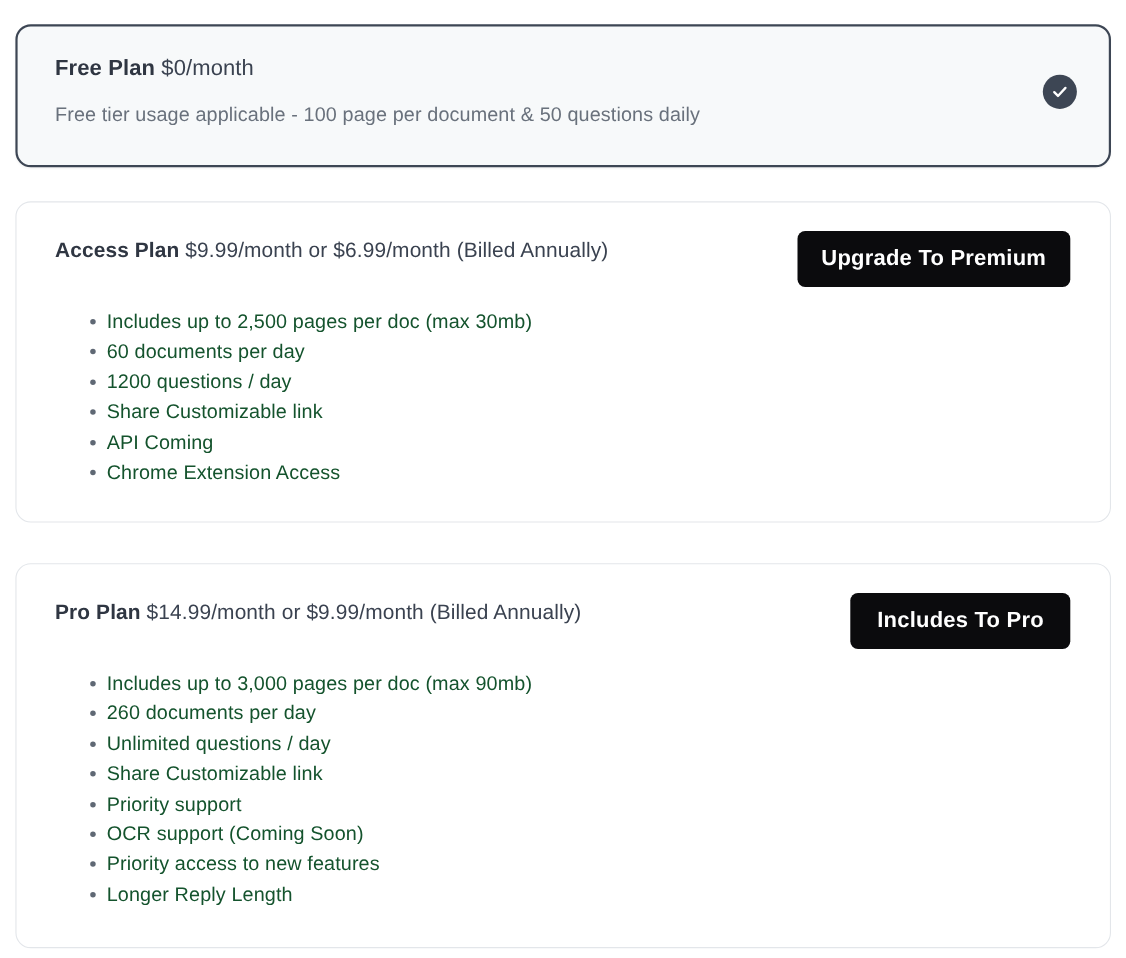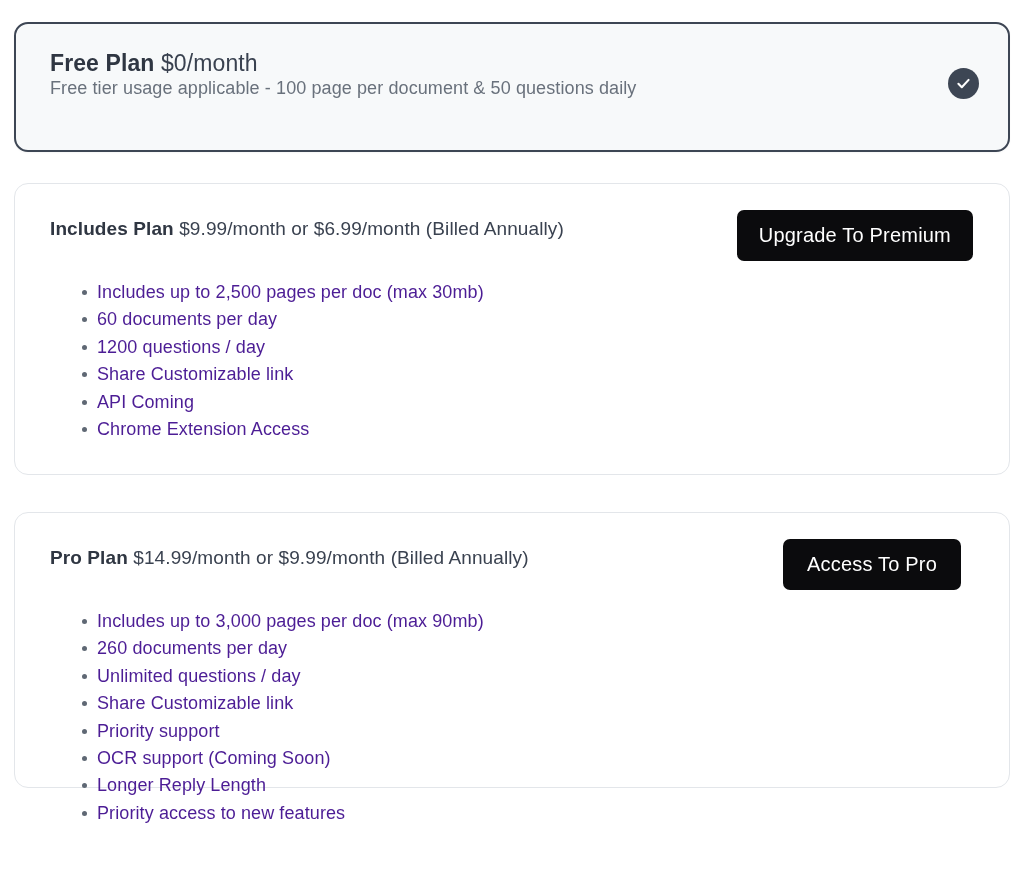--- a/index.html
+++ b/index.html
@@ -31,30 +31,31 @@
     box-shadow: 0 1px 2px rgba(0,0,0,0.04);
   }
 
   
   #free-card {
     height: 130px;
     margin-bottom: 31px;
     padding: 26px 28px 0 34px;
   }
   .free-title {
-    font-size: 23px;
+    font-size: 20px;
     color: #3a4250;
     letter-spacing: 0.1px;
     line-height: 1.2;
   }
   .free-title b {
     font-weight: bold;
     color: #2f3642;
   }
   .free-sub {
+    margin-top: 20px;
     font-size: 18px;
     color: #69717c;
     letter-spacing: 0.1px;
   }
   .check-badge {
     position: absolute;
     top: 44px;
     right: 29px;
     width: 31px;
     height: 31px;
@@ -66,22 +67,22 @@
   }
   .check-badge svg { display: block; }
 
   
   #premium-card {
     height: 292px;
     margin-bottom: 37px;
     padding: 26px 0 0 0;
   }
   #pro-card {
-    height: 276px;
-    padding: 26px 12px 0 0;
+    height: 350px;
+    padding: 26px 0 0 0;
   }
 
   .plan-head {
     display: flex;
     align-items: flex-start;
     justify-content: space-between;
     padding: 0 22px 0 35px;
   }
   .plan-title {
     font-size: 19px;
@@ -97,39 +98,40 @@
   .upgrade-btn {
     background: #0b0b0d;
     color: #ffffff;
     border: none;
     border-radius: 7px;
     font-family: "Liberation Sans", sans-serif;
     font-size: 20px;
     letter-spacing: 0.2px;
     cursor: pointer;
     white-space: nowrap;
+    font-weight: bold;
   }
   #premium-card .upgrade-btn {
     padding: 14px 22px;
     margin-right: 14px;
   }
   #pro-card .upgrade-btn {
     padding: 14px 24px;
     margin-right: 14px;
   }
 
   .feature-list {
     margin: 18px 0 0 0;
     padding: 0 0 0 82px;
     list-style: none;
   }
   .feature-list li {
     position: relative;
     font-size: 18px;
-    color: #4c1d95;
+    color: #14532d;
     letter-spacing: 0.1px;
     line-height: 27.4px;
     padding-left: 0;
   }
   .feature-list li::before {
     content: "";
     position: absolute;
     left: -15px;
     top: 11px;
     width: 5px;
@@ -152,48 +154,48 @@
     <div class="check-badge">
       <svg width="17" height="17" viewBox="0 0 17 17" aria-hidden="true">
         <path d="M3.4 8.8 L6.8 12.2 L13.6 4.9" fill="none" stroke="#ffffff" stroke-width="2.1" stroke-linecap="round" stroke-linejoin="round"></path>
       </svg>
     </div>
   </div>
 
   <div id="premium-card" class="plan-card">
     <div class="plan-head">
       <div class="plan-title">
-        <b>Includes Plan</b>
+        <b>Access Plan</b>
         <span>$9.99/month or $6.99/month (Billed Annually)</span>
       </div>
       <button class="upgrade-btn">Upgrade To Premium</button>
     </div>
     <ul class="feature-list">
       <li>Includes up to 2,500 pages per doc (max 30mb)</li>
       <li>60 documents per day</li>
       <li>1200 questions / day</li>
       <li>Share Customizable link</li>
       <li>API Coming</li>
       <li>Chrome Extension Access</li>
     </ul>
   </div>
 
   <div id="pro-card" class="plan-card">
     <div class="plan-head">
       <div class="plan-title">
         <b>Pro Plan</b>
         <span>$14.99/month or $9.99/month (Billed Annually)</span>
       </div>
-      <button class="upgrade-btn">Access To Pro</button>
+      <button class="upgrade-btn">Includes To Pro</button>
     </div>
     <ul class="feature-list">
       <li>Includes up to 3,000 pages per doc (max 90mb)</li>
       <li>260 documents per day</li>
       <li>Unlimited questions / day</li>
       <li>Share Customizable link</li>
       <li>Priority support</li>
       <li>OCR support (Coming Soon)</li>
+      <li>Priority access to new features</li>
       <li>Longer Reply Length</li>
-      <li>Priority access to new features</li>
     </ul>
   </div>
 
 </div>
 
 </body></html>

